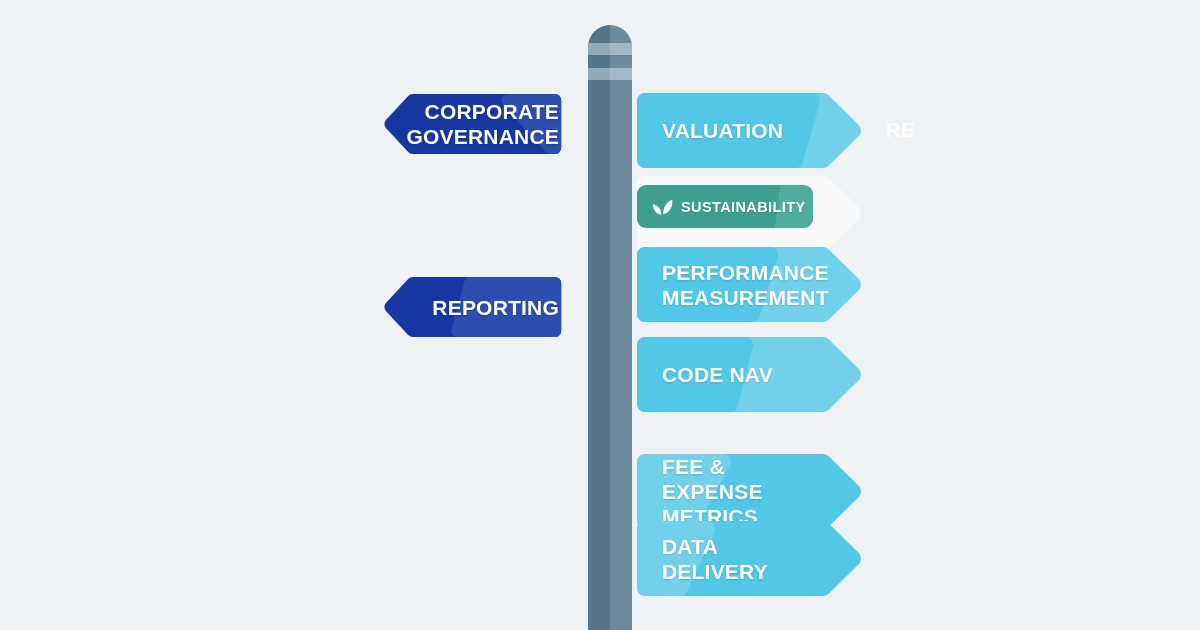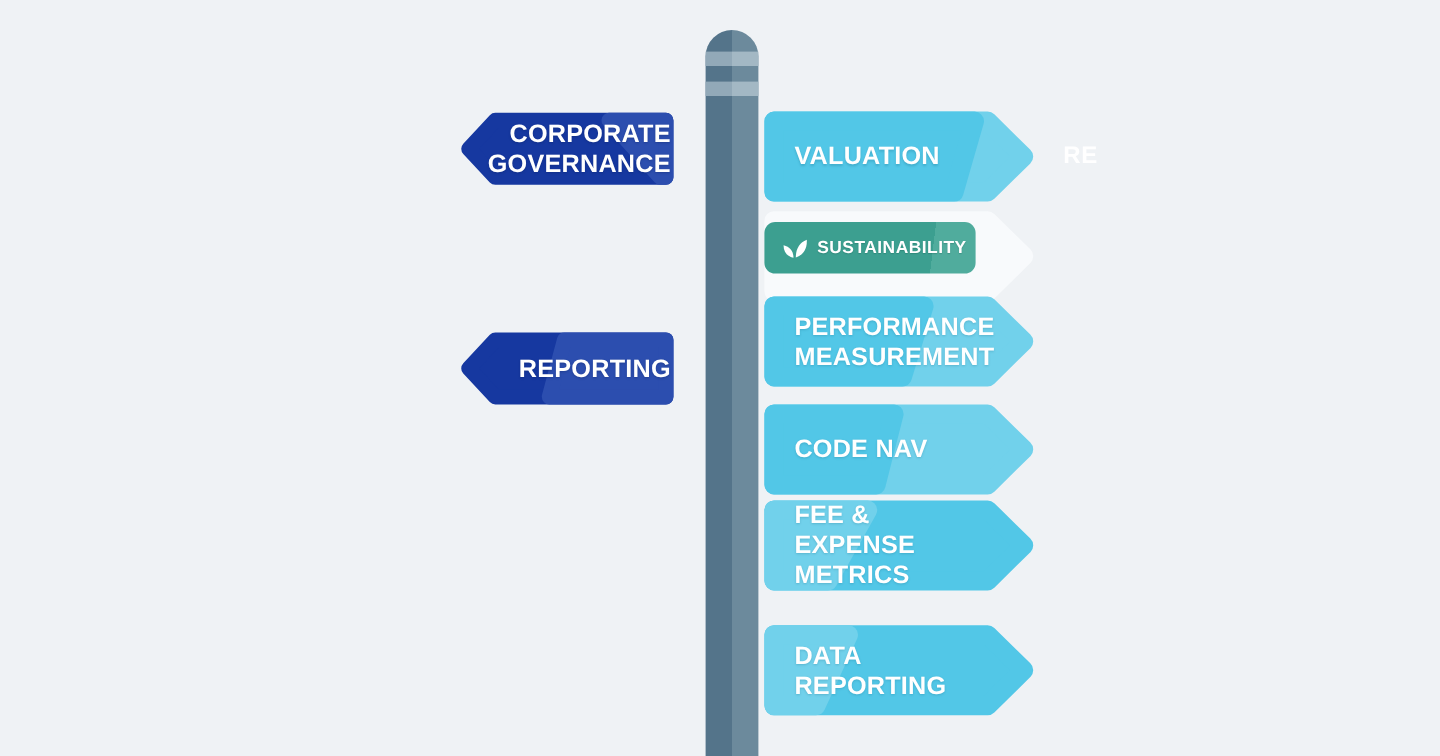--- a/index.html
+++ b/index.html
@@ -162,32 +162,32 @@
   </div>
 
   <div class="sign sign-right" style="top:337px">
     <svg class="shape" viewBox="0 0 224 75" aria-hidden="true">
       <path stroke-width="16" stroke-linejoin="round" d="M8,8 H186 L216,37.5 L186,67 H8 Z" fill="#71D1EB" stroke="#71D1EB"></path>
       <path stroke-width="16" stroke-linejoin="round" d="M8,8 H108 L93,67 H8 Z" fill="#52C7E7" stroke="#52C7E7"></path>
     </svg>
     <div class="label label-right">CODE NAV</div>
   </div>
 
-  <div class="sign sign-right" style="top:417px">
+  <div class="sign sign-right" style="top:454px">
     <svg class="shape" viewBox="0 0 224 75" aria-hidden="true">
       <path stroke-width="16" stroke-linejoin="round" d="M8,8 H186 L216,37.5 L186,67 H8 Z" fill="#52C7E7" stroke="#52C7E7"></path>
       <path stroke-width="16" stroke-linejoin="round" d="M8,8 H86 L53,67 H8 Z" fill="#71D1EB" stroke="#71D1EB"></path>
     </svg>
     <div class="label label-right">FEE &amp; EXPENSE
 METRICS</div>
   </div>
 
   <div class="sign sign-right" style="top:521px">
     <svg class="shape" viewBox="0 0 224 75" aria-hidden="true">
       <path stroke-width="16" stroke-linejoin="round" d="M8,8 H186 L216,37.5 L186,67 H8 Z" fill="#52C7E7" stroke="#52C7E7"></path>
       <path stroke-width="16" stroke-linejoin="round" d="M8,8 H70 L43,67 H8 Z" fill="#71D1EB" stroke="#71D1EB"></path>
     </svg>
-    <div class="label label-right">DATA REPORTING</div>
+    <div class="label label-right">DATA DELIVERY</div>
   </div>
 
   <div class="watermark">RE</div>
 
 </div>
 
 </body></html>

